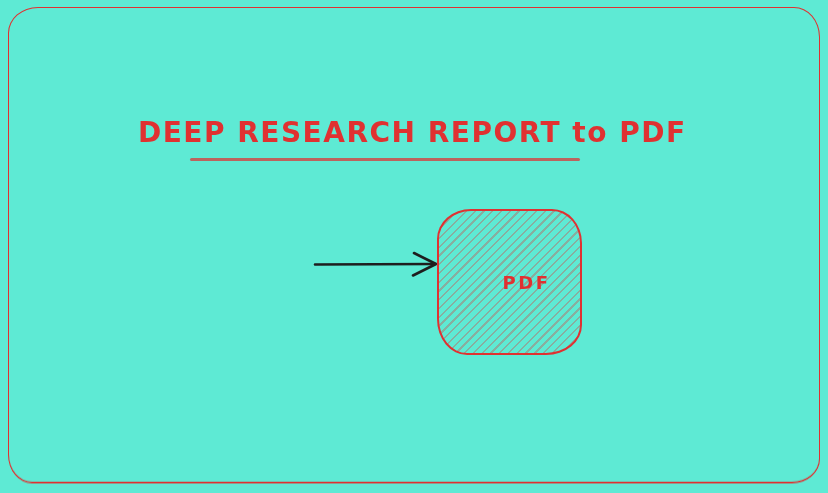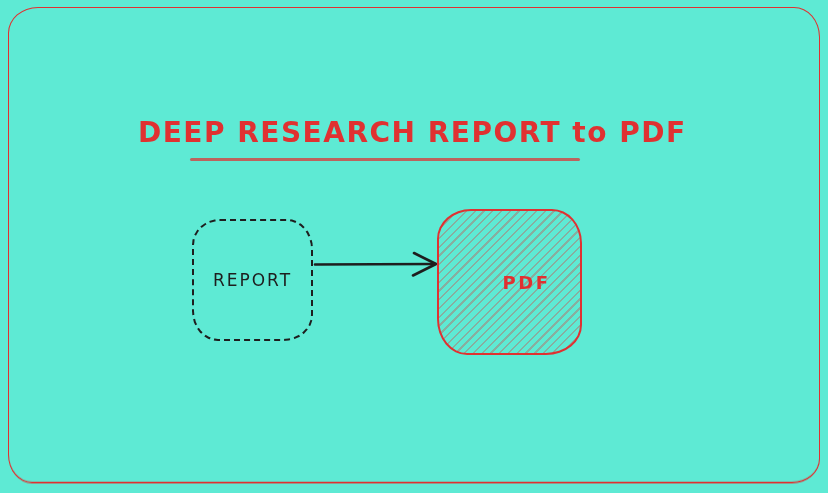--- a/index.html
+++ b/index.html
@@ -100,23 +100,20 @@
 <body>
 
 <div class="canvas">
 
   <div class="frame"></div>
 
   <div class="title">DEEP RESEARCH REPORT to PDF</div>
 
   <div class="title-underline"></div>
 
-  <div class="node node-report">
-    <span class="label">REPORT</span>
-  </div>
 
   <svg class="arrow" viewBox="0 0 130 36" aria-hidden="true">
     <line x1="3" y1="17.5" x2="123" y2="17"></line>
     <polyline points="102,6 124,17 101,28.5"></polyline>
   </svg>
 
   <div class="node node-pdf">
     <span class="label">PDF</span>
   </div>
 

